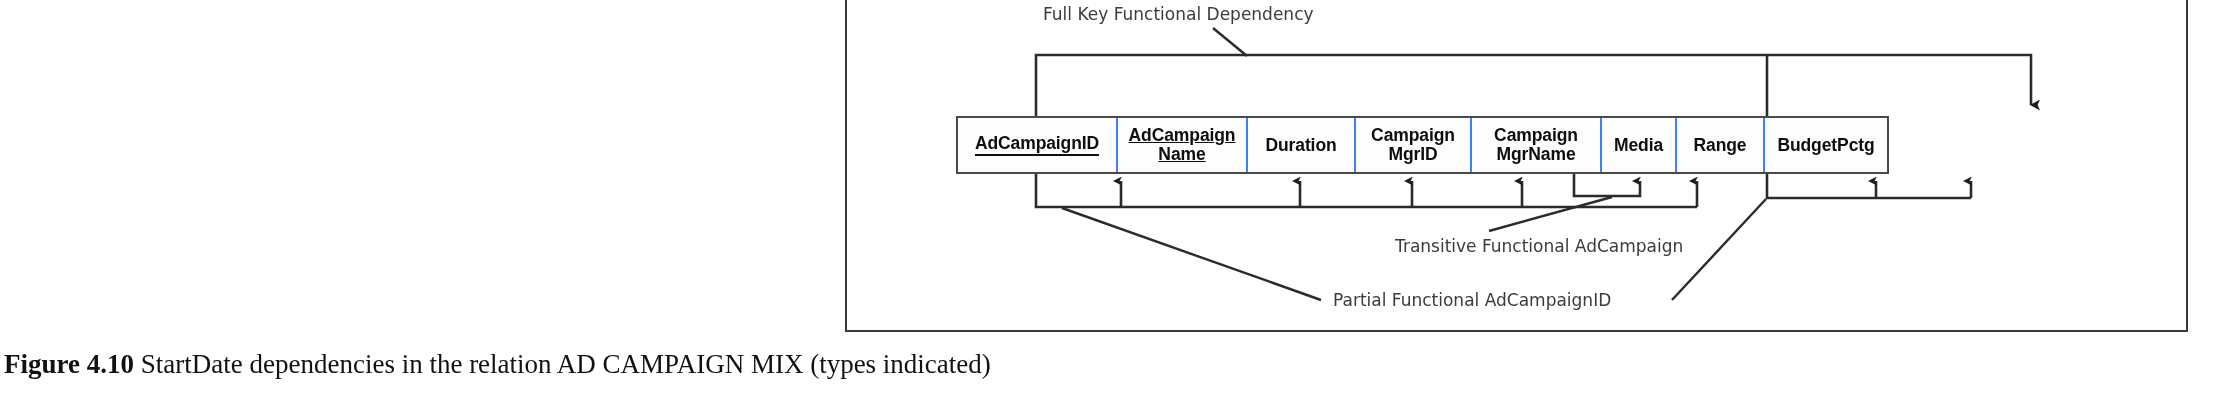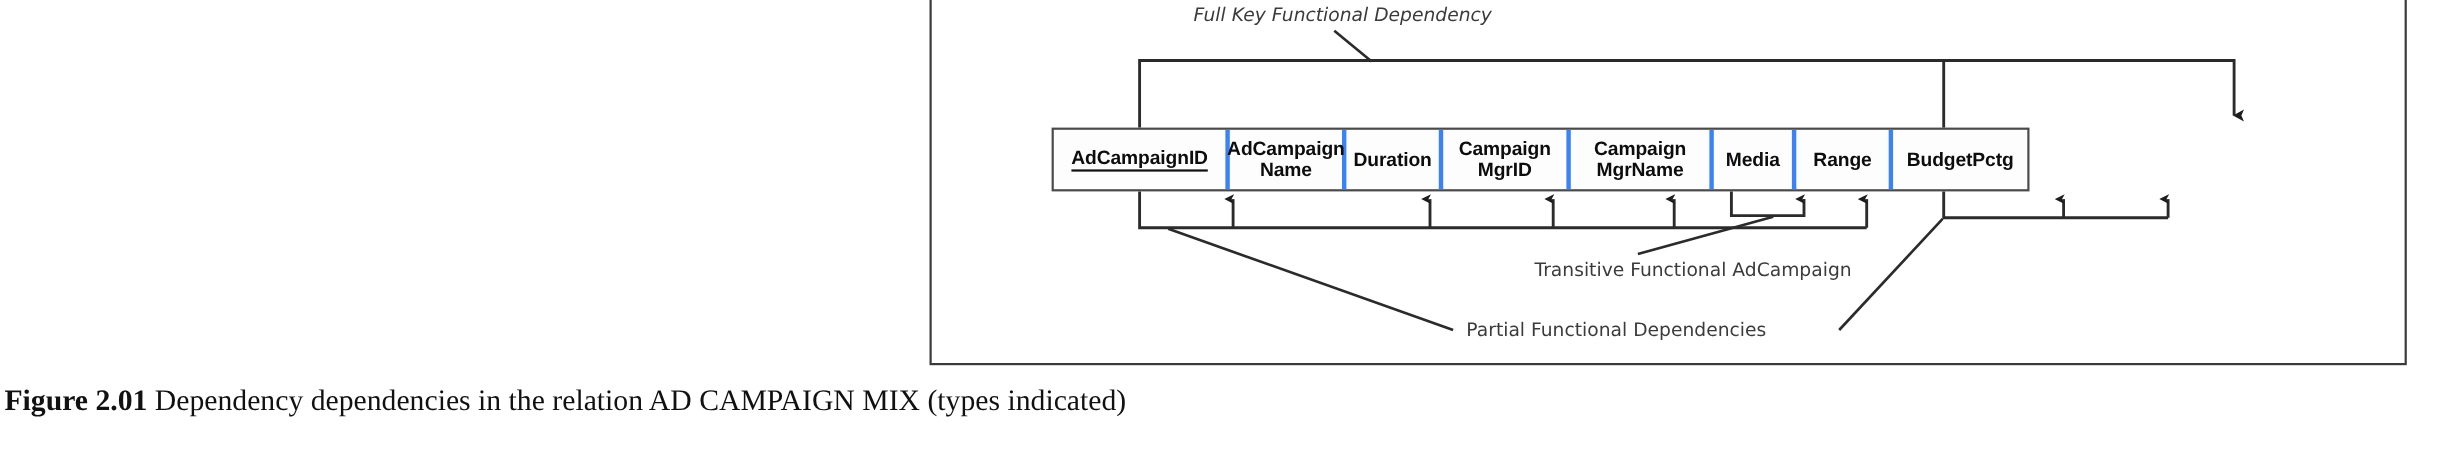--- a/index.html
+++ b/index.html
@@ -14,21 +14,21 @@
   }
   
   #relation-table{
     position:absolute;left:956px;top:116px;height:58px;
     display:flex;align-items:stretch;
     border:2px solid #4a4a4a;background:#fdfdfd;box-sizing:border-box;
   }
   .attr-cell{
     display:flex;align-items:center;justify-content:center;
     text-align:center;
-    border-right:4px solid #3b82f6;
+    border-right:2px solid #3b82f6;
     box-sizing:border-box;
     padding:0 5px;
     font-weight:bold;
     font-size:17.5px;
     line-height:1.08;
     color:#0d0d0d;
     letter-spacing:-0.1px;
     white-space:pre-line;
   }
   .attr-cell:last-child{border-right:none;}
@@ -37,21 +37,21 @@
     padding-bottom:1px;
   }
   
   .annot{
     position:absolute;
     font-size:17px;
     color:#3b3b3b;
     white-space:nowrap;
     font-family:"DejaVu Sans", sans-serif;
   }
-  #label-full-key{left:1085px;top:4px;font-style:italic;}
+  #label-full-key{left:1043px;top:4px;}
   #label-transitive{left:1395px;top:236px;}
   #label-partial{left:1333px;top:290px;}
   
   #connectors{position:absolute;left:0;top:0;width:2220px;height:411px;pointer-events:none;}
   
   #caption{
     position:absolute;left:4px;top:349px;width:2000px;
     font-family:"Liberation Serif", serif;
     font-size:27px;
     color:#111111;
@@ -61,27 +61,27 @@
 </style>
 </head>
 <body>
 
 <div id="figure-frame"></div>
 
 <div class="annot" id="label-full-key">Full Key Functional Dependency</div>
 
 <div class="annot" id="label-transitive">Transitive Functional AdCampaign</div>
 
-<div class="annot" id="label-partial">Partial Functional Dependencies</div>
+<div class="annot" id="label-partial">Partial Functional AdCampaignID</div>
 
 <div id="relation-table">
     <div class="attr-cell key" style="width: 160px;"><span>AdCampaignID</span></div>
-    <div class="attr-cell" style="width: 106px;"><span>AdCampaign
+    <div class="attr-cell" style="width: 130px; text-decoration: underline;"><span>AdCampaign
 Name</span></div>
-    <div class="attr-cell" style="width: 88px;"><span>Duration</span></div>
+    <div class="attr-cell" style="width: 108px;"><span>Duration</span></div>
     <div class="attr-cell" style="width: 116px;"><span>Campaign
 MgrID</span></div>
     <div class="attr-cell" style="width: 130px;"><span>Campaign
 MgrName</span></div>
     <div class="attr-cell" style="width: 75px;"><span>Media</span></div>
     <div class="attr-cell" style="width: 88px;"><span>Range</span></div>
     <div class="attr-cell" style="width: 122px;"><span>BudgetPctg</span></div>
   </div>
 
 <svg id="connectors" viewBox="0 0 2220 411" xmlns="http://www.w3.org/2000/svg">
@@ -130,15 +130,15 @@
   </g>
 
   
   <g>
     <line x1="1062" y1="208" x2="1321" y2="300" stroke="#2b2b2b" stroke-width="2.4"></line>
     <line x1="1766" y1="199" x2="1672" y2="300" stroke="#2b2b2b" stroke-width="2.4"></line>
   </g>
 </svg>
 
 <div id="caption">
-  <b>Figure 2.01</b>
-  <span>Dependency dependencies in the relation AD CAMPAIGN MIX (types indicated)</span>
+  <b>Figure 4.10</b>
+  <span>StartDate dependencies in the relation AD CAMPAIGN MIX (types indicated)</span>
 </div>
 
 </body></html>

